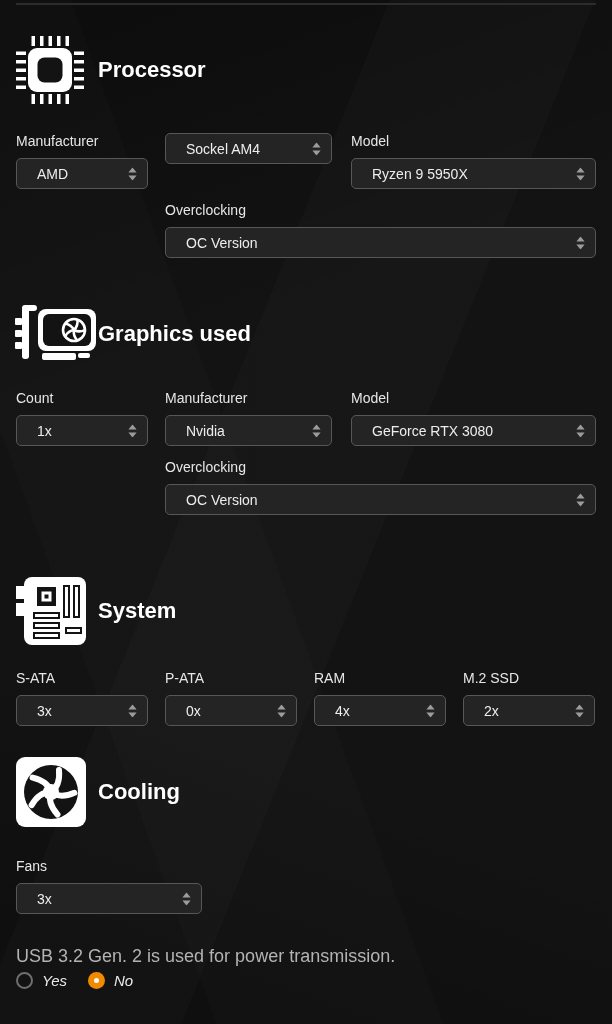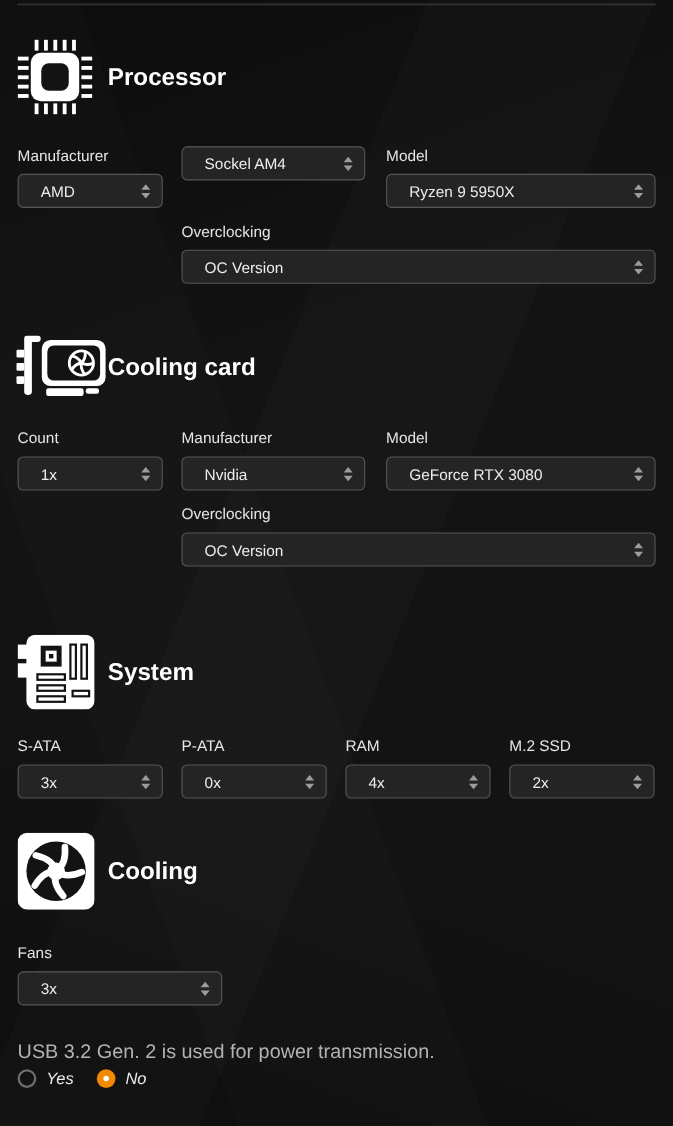--- a/index.html
+++ b/index.html
@@ -180,21 +180,21 @@
           <g stroke="#ffffff" stroke-width="2.6" fill="none" stroke-linecap="round">
             <path d="M60 25 Q64 21 63.5 15.5"></path>
             <path d="M60 25 Q64 21 63.5 15.5" transform="rotate(72 60 25)"></path>
             <path d="M60 25 Q64 21 63.5 15.5" transform="rotate(144 60 25)"></path>
             <path d="M60 25 Q64 21 63.5 15.5" transform="rotate(216 60 25)"></path>
             <path d="M60 25 Q64 21 63.5 15.5" transform="rotate(288 60 25)"></path>
           </g>
           <circle cx="60" cy="25" r="2" fill="#ffffff"></circle>
         </svg>
       </span>
-      <span class="sec-title">Cooling card</span>
+      <span class="sec-title">Graphics used</span>
     </div>
 
     <div class="row mt-gpu-row1">
       <div class="field w132 g17">
         <div class="flabel">Count</div>
         <div class="select">
           <span>1x</span>
           <span class="caret">
               <svg width="9" height="13" viewBox="0 0 9 13">
                 <path d="M4.5 0 L8.6 5 H0.4 Z" fill="#9c9c9c"></path>

